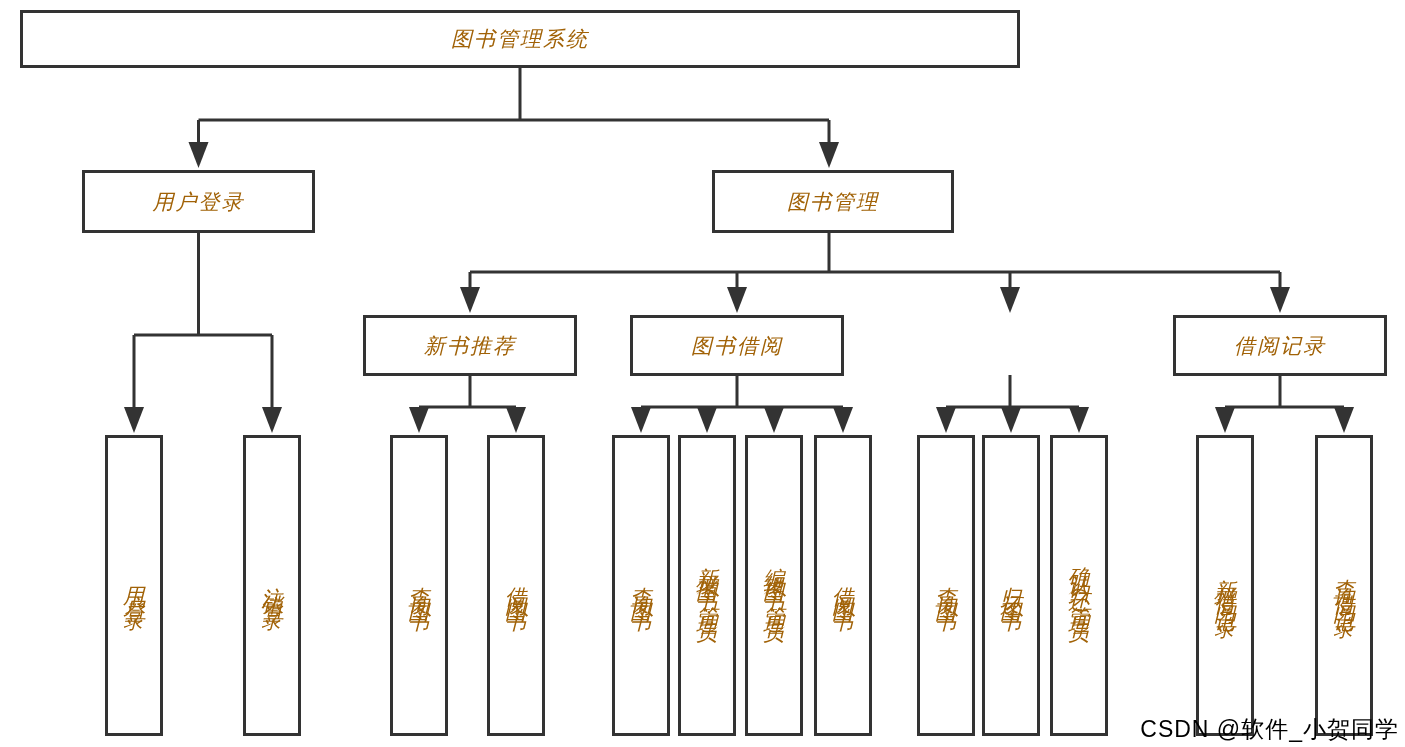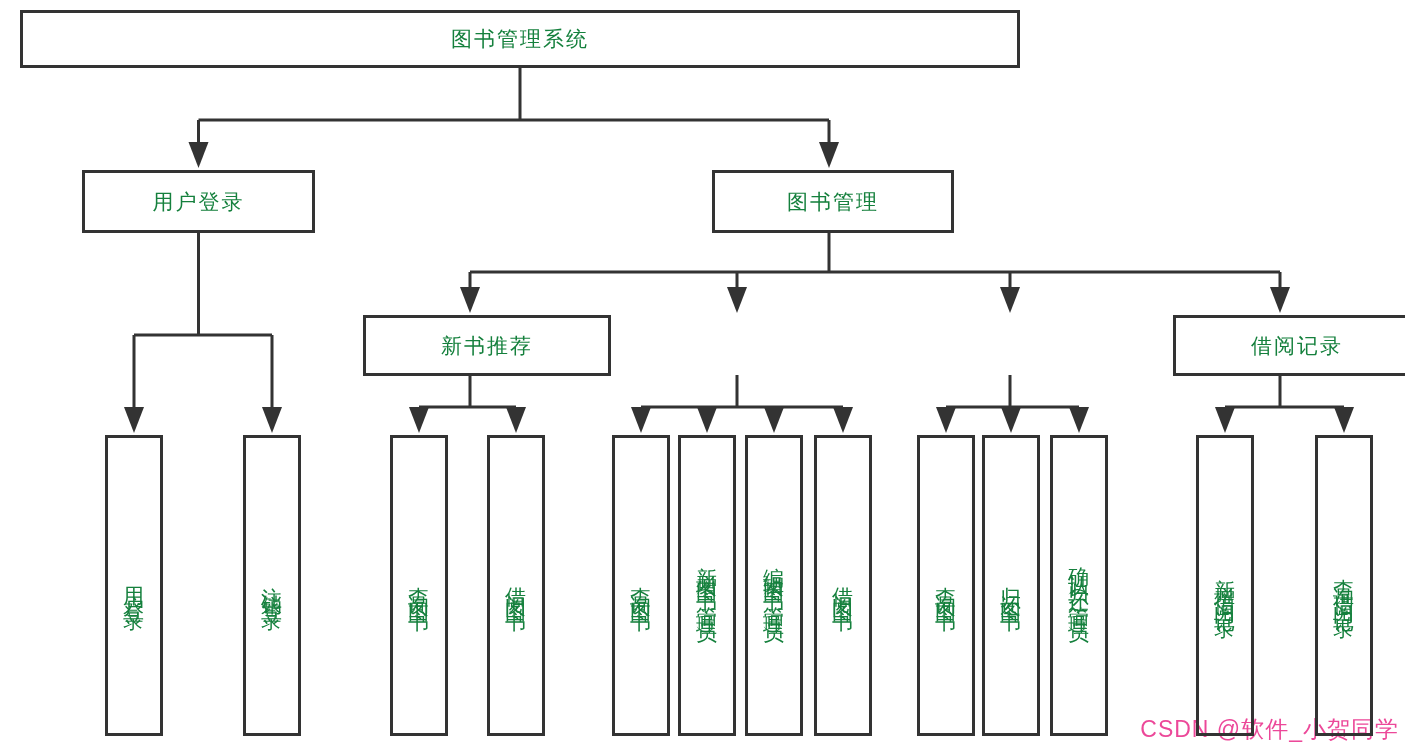--- a/index.html
+++ b/index.html
@@ -10,46 +10,47 @@
     background: #ffffff;
     font-family: "Liberation Sans", "DejaVu Sans", sans-serif;
     overflow: hidden;
   }
   .wires { position: absolute; left: 0; top: 0; z-index: 1; }
   .box {
     position: absolute;
     box-sizing: border-box;
     background: #ffffff;
     border: 3px solid #333333;
-    color: #15803d;
+    color: #a16207;
     display: flex;
     align-items: center;
     justify-content: center;
     font-size: 21px;
     letter-spacing: 2px;
     z-index: 2;
+    font-style: italic;
   }
   .v {
     writing-mode: vertical-rl;
     text-orientation: mixed;
     letter-spacing: 8px;
     line-height: 1;
     top: 435px;
     width: 58px;
     height: 301px;
   }
-  .l3 { top: 315px; width: 248px; height: 61px; }
+  .l3 { top: 315px; width: 214px; height: 61px; }
   .l2 { top: 170px; height: 63px; }
   .watermark {
     position: absolute;
     top: 714px;
     right: 6px;
     font-size: 23px;
     letter-spacing: 1px;
-    color: #ec4899;
+    color: #000000;
     mix-blend-mode: darken;
     z-index: 5;
     white-space: nowrap;
   }
 </style>
 </head>
 <body>
 
 <div class="canvas">
 
@@ -92,20 +93,21 @@
       <polygon points="1334,407 1354,407 1344,433"></polygon>
     </g>
   </svg>
 
   <div class="box" style="left:20px; top:10px; width:1000px; height:58px;">图书管理系统</div>
 
   <div class="box l2" style="left:82px; width:233px;">用户登录</div>
   <div class="box l2" style="left:712px; width:242px;">图书管理</div>
 
   <div class="box l3" style="left:363px;">新书推荐</div>
+  <div class="box l3" style="left:630px;">图书借阅</div>
   <div class="box l3" style="left:1173px;">借阅记录</div>
 
   <div class="box v" style="left:105px;">用户登录</div>
   <div class="box v" style="left:243px;">注销登录</div>
 
   <div class="box v" style="left:390px;">查询图书</div>
   <div class="box v" style="left:487px;">借阅图书</div>
 
   <div class="box v" style="left:612px;">查询图书</div>
   <div class="box v" style="left:678px;">新增图书（管理员）</div>

